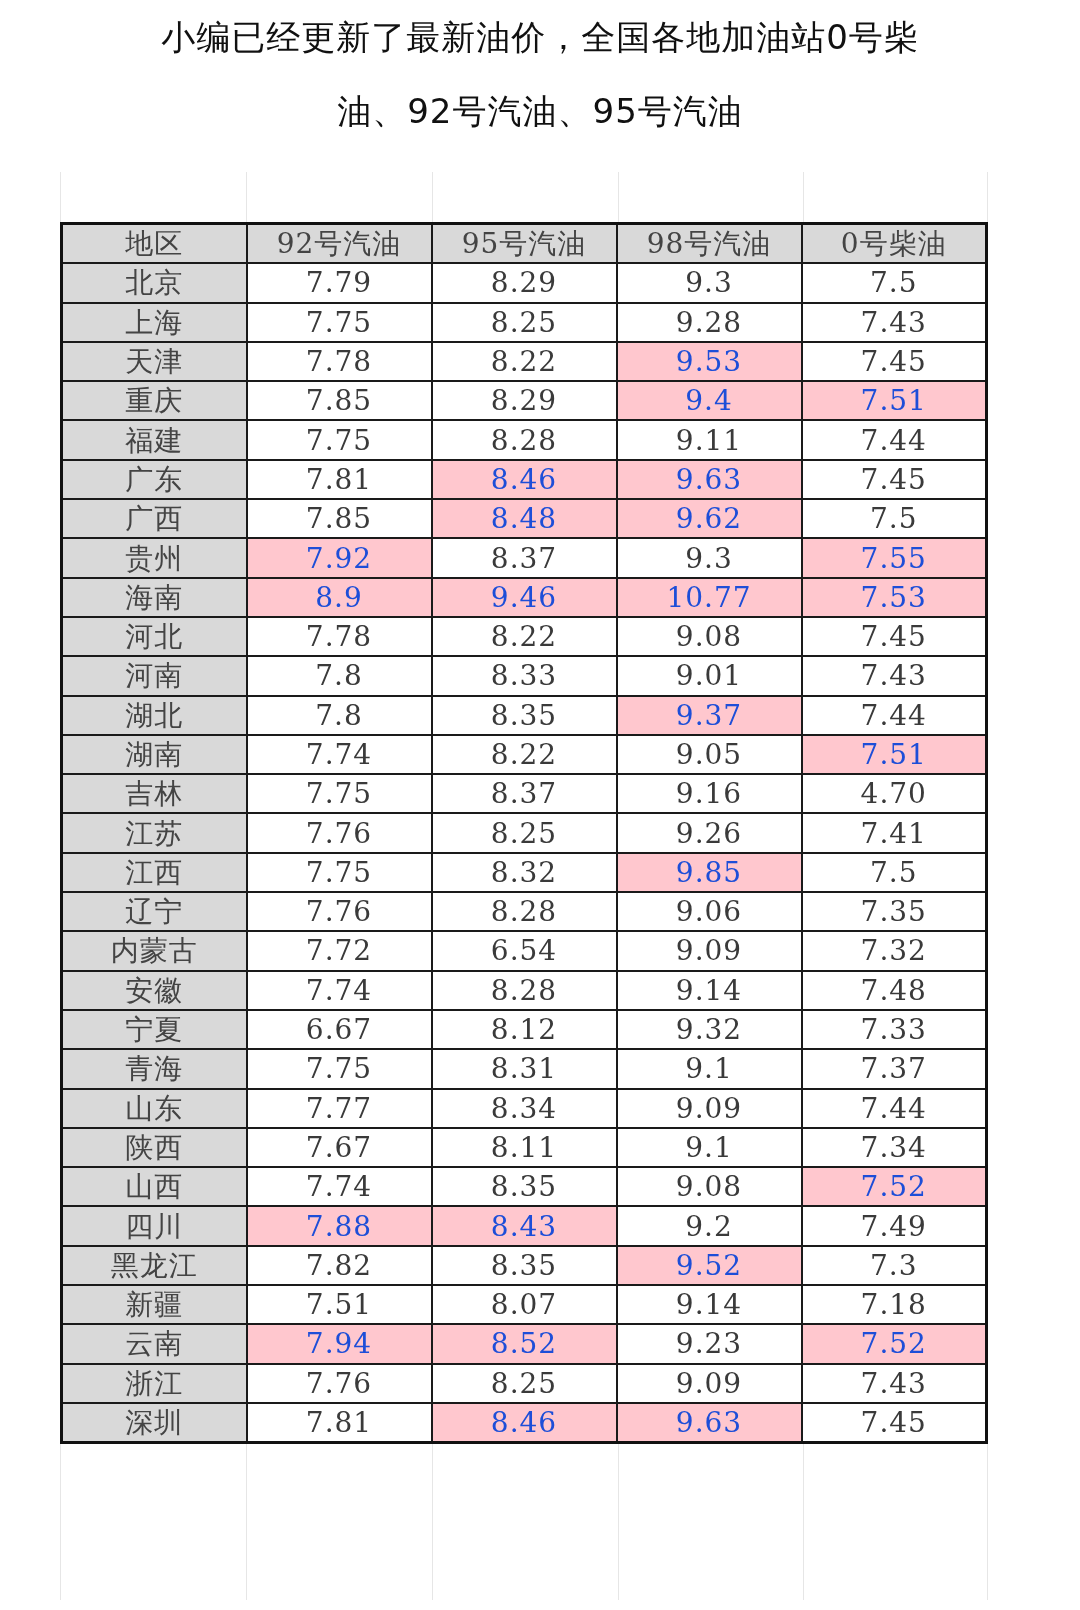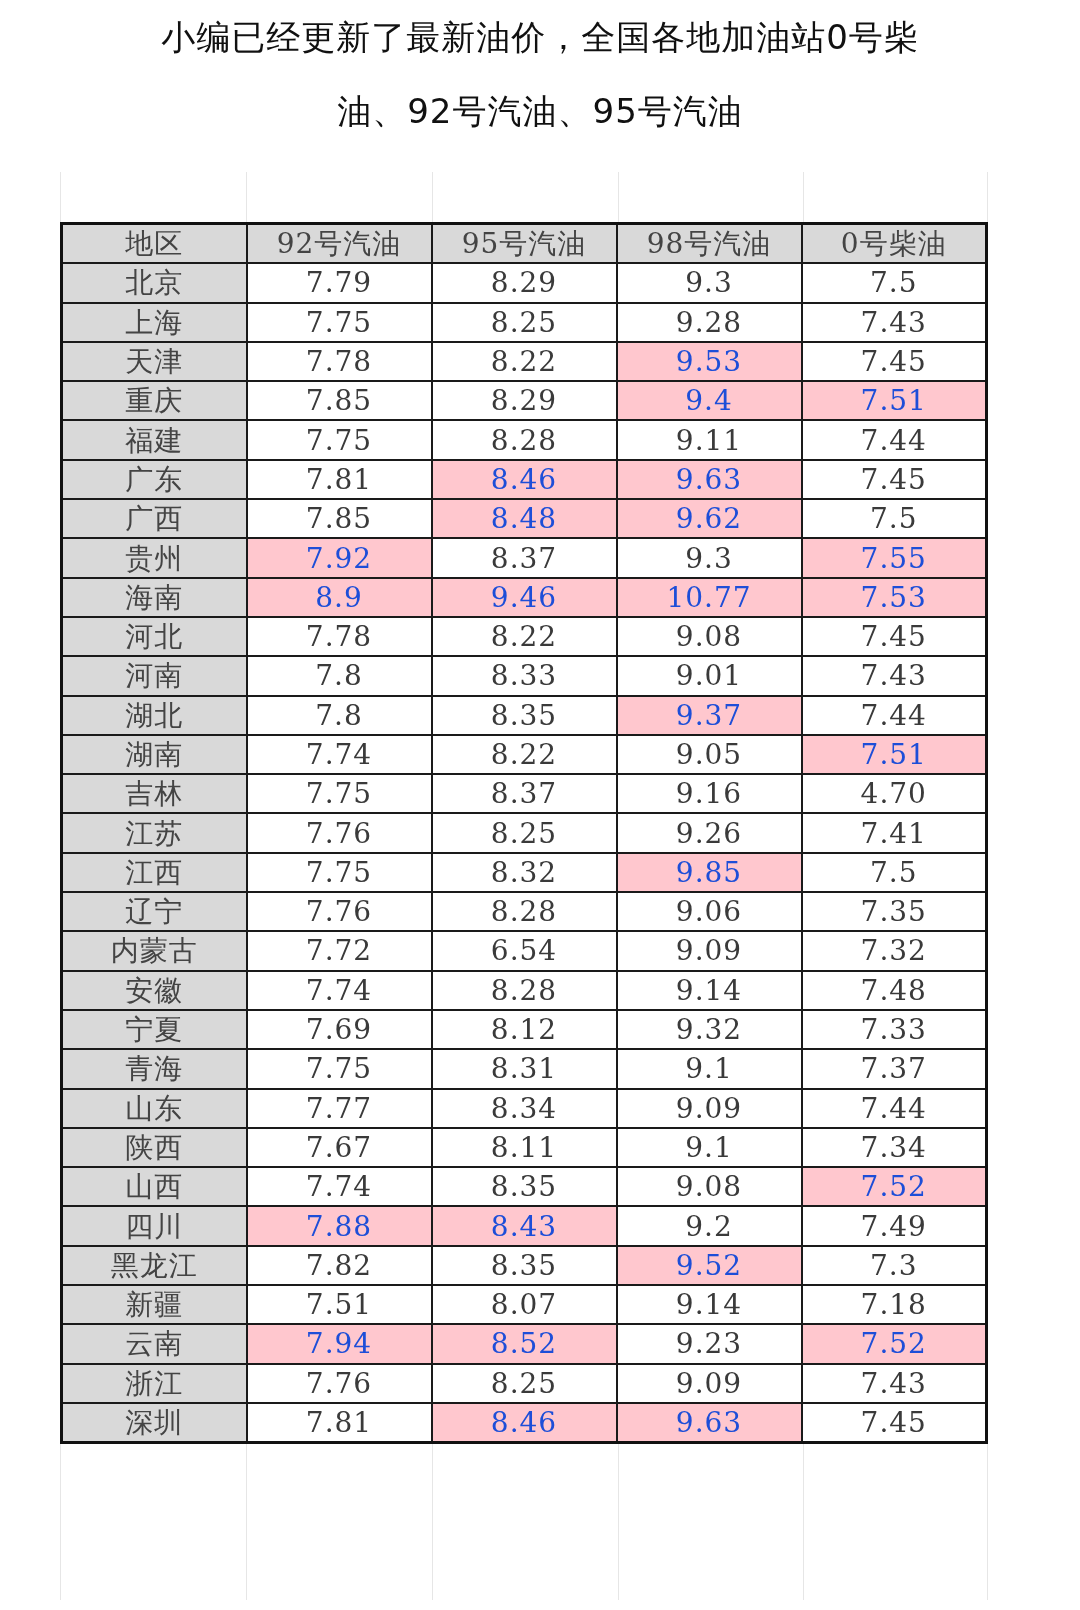--- a/index.html
+++ b/index.html
@@ -183,21 +183,21 @@
         </tr>
         <tr>
           <td class="region">安徽</td>
           <td>7.74</td>
           <td>8.28</td>
           <td>9.14</td>
           <td>7.48</td>
         </tr>
         <tr>
           <td class="region">宁夏</td>
-          <td>7.69</td>
+          <td>6.67</td>
           <td>8.12</td>
           <td>9.32</td>
           <td>7.33</td>
         </tr>
         <tr>
           <td class="region">青海</td>
           <td>7.75</td>
           <td>8.31</td>
           <td>9.1</td>
           <td>7.37</td>

